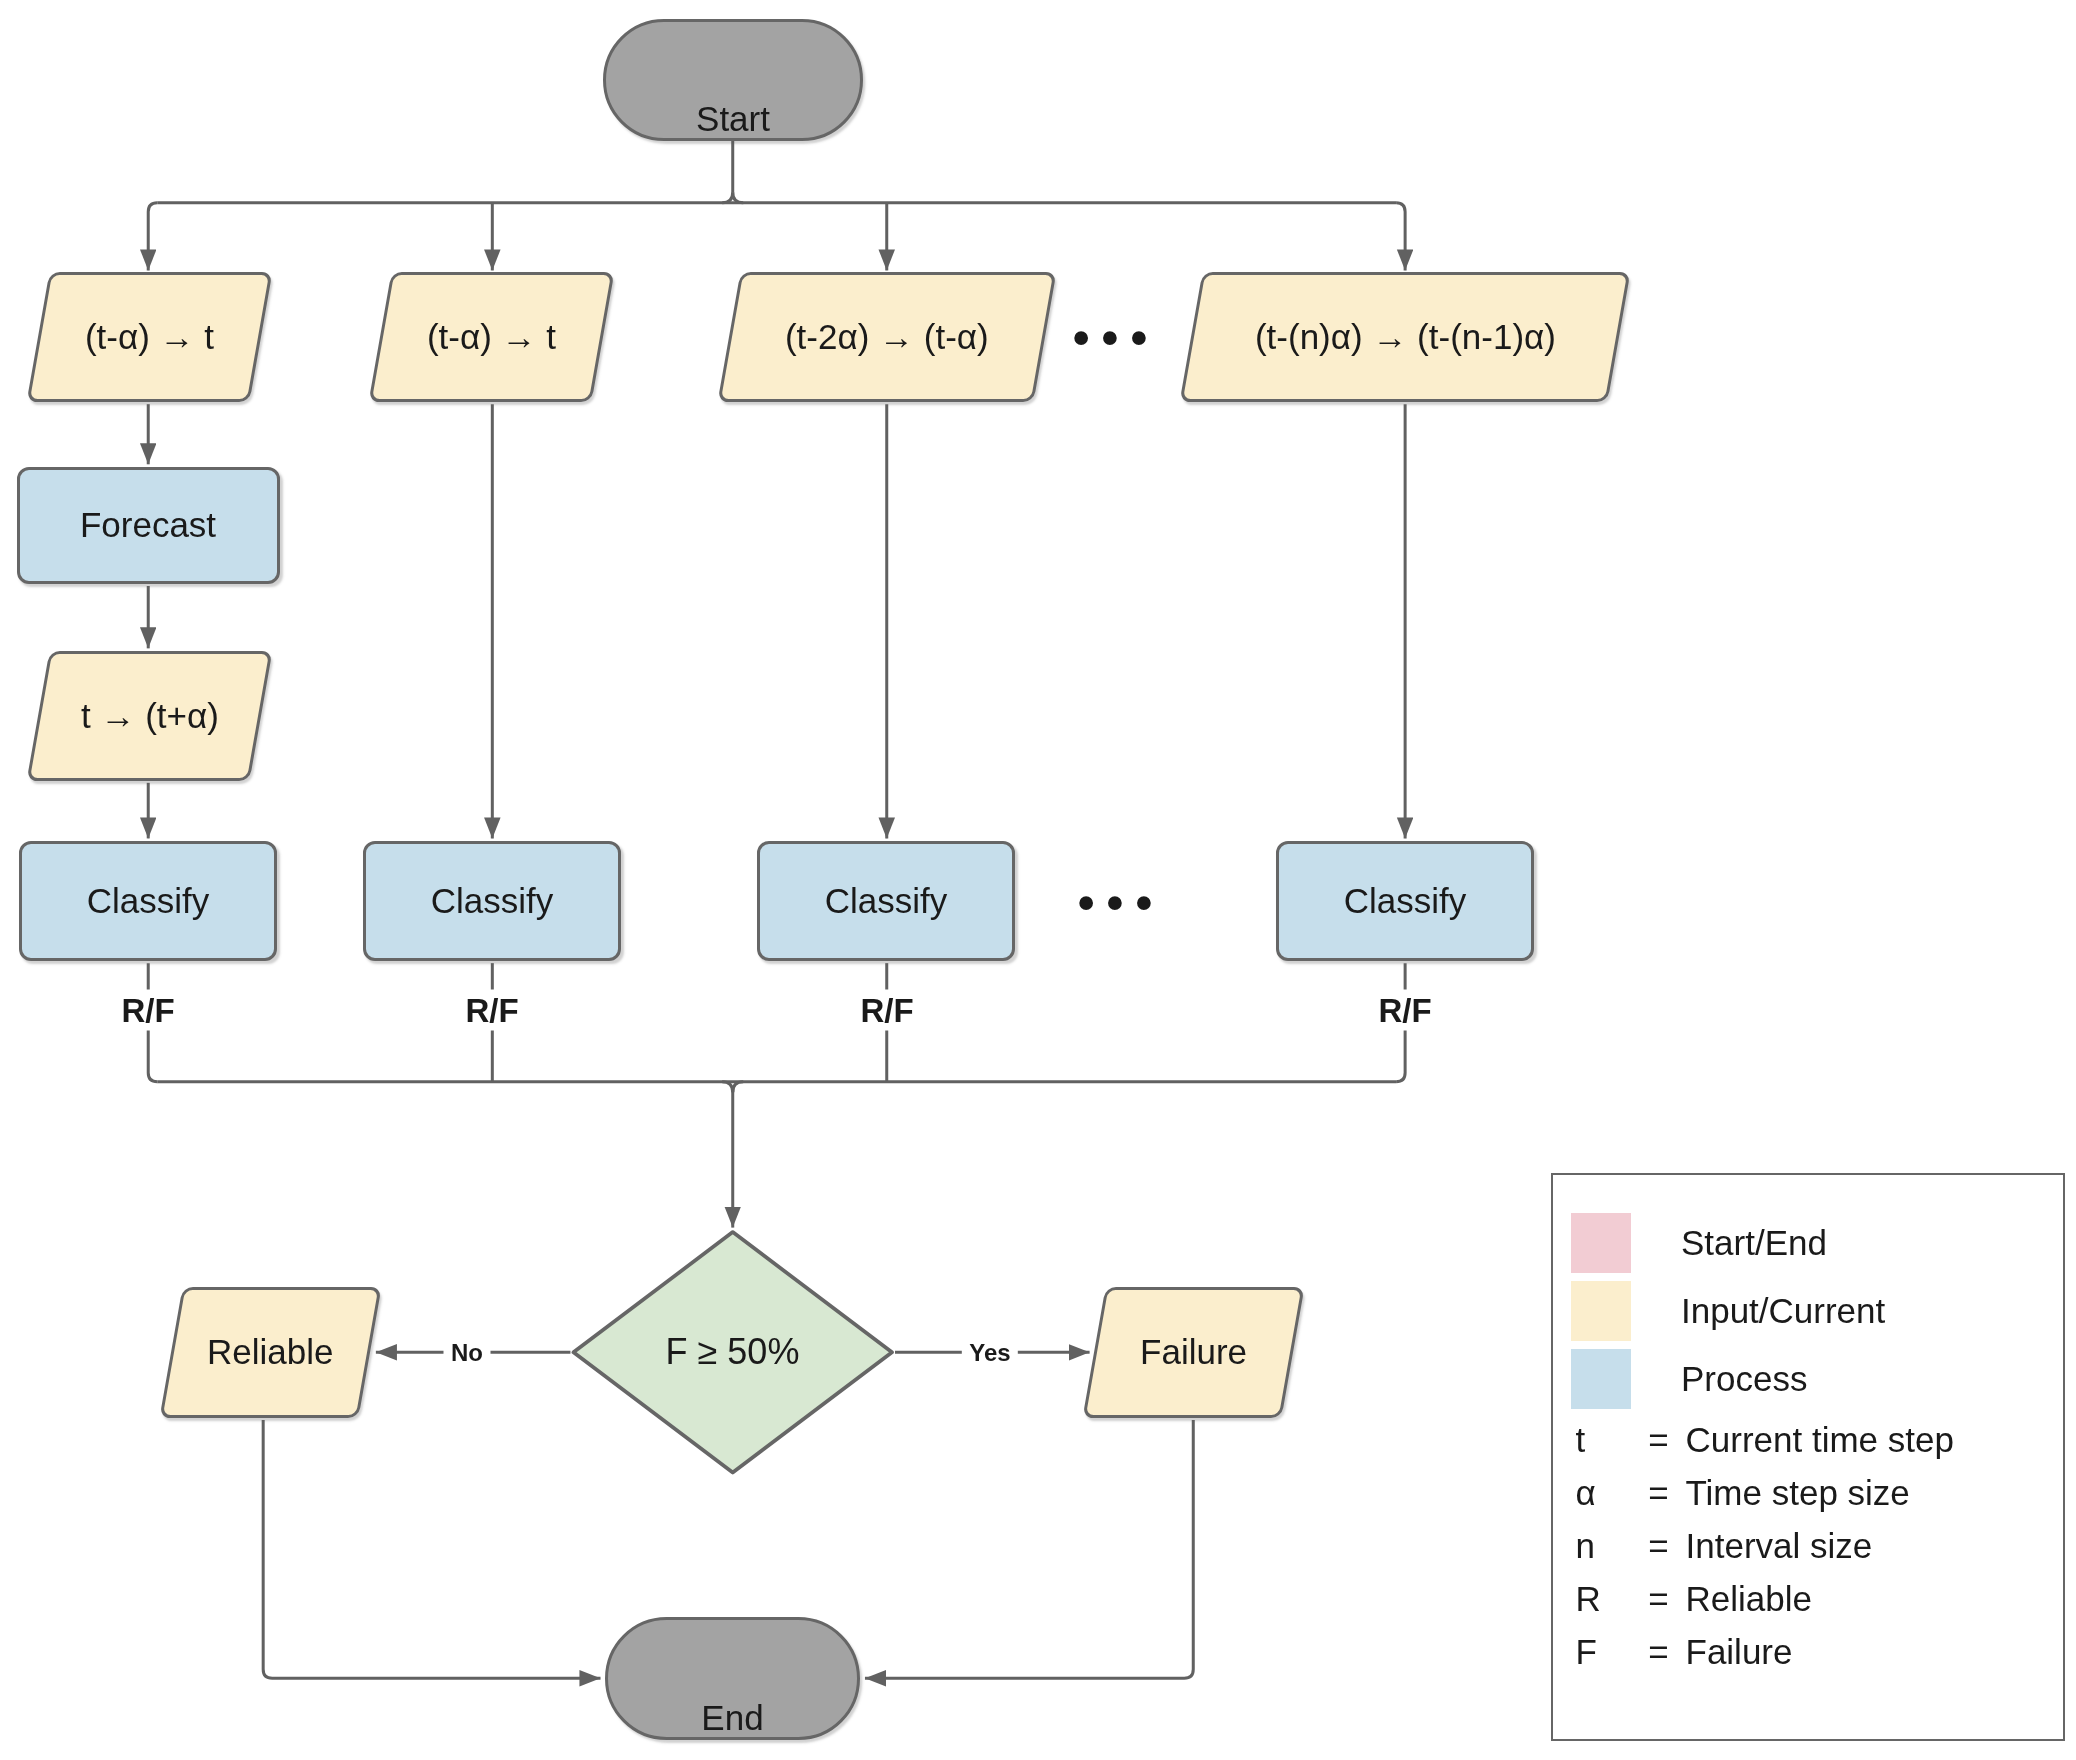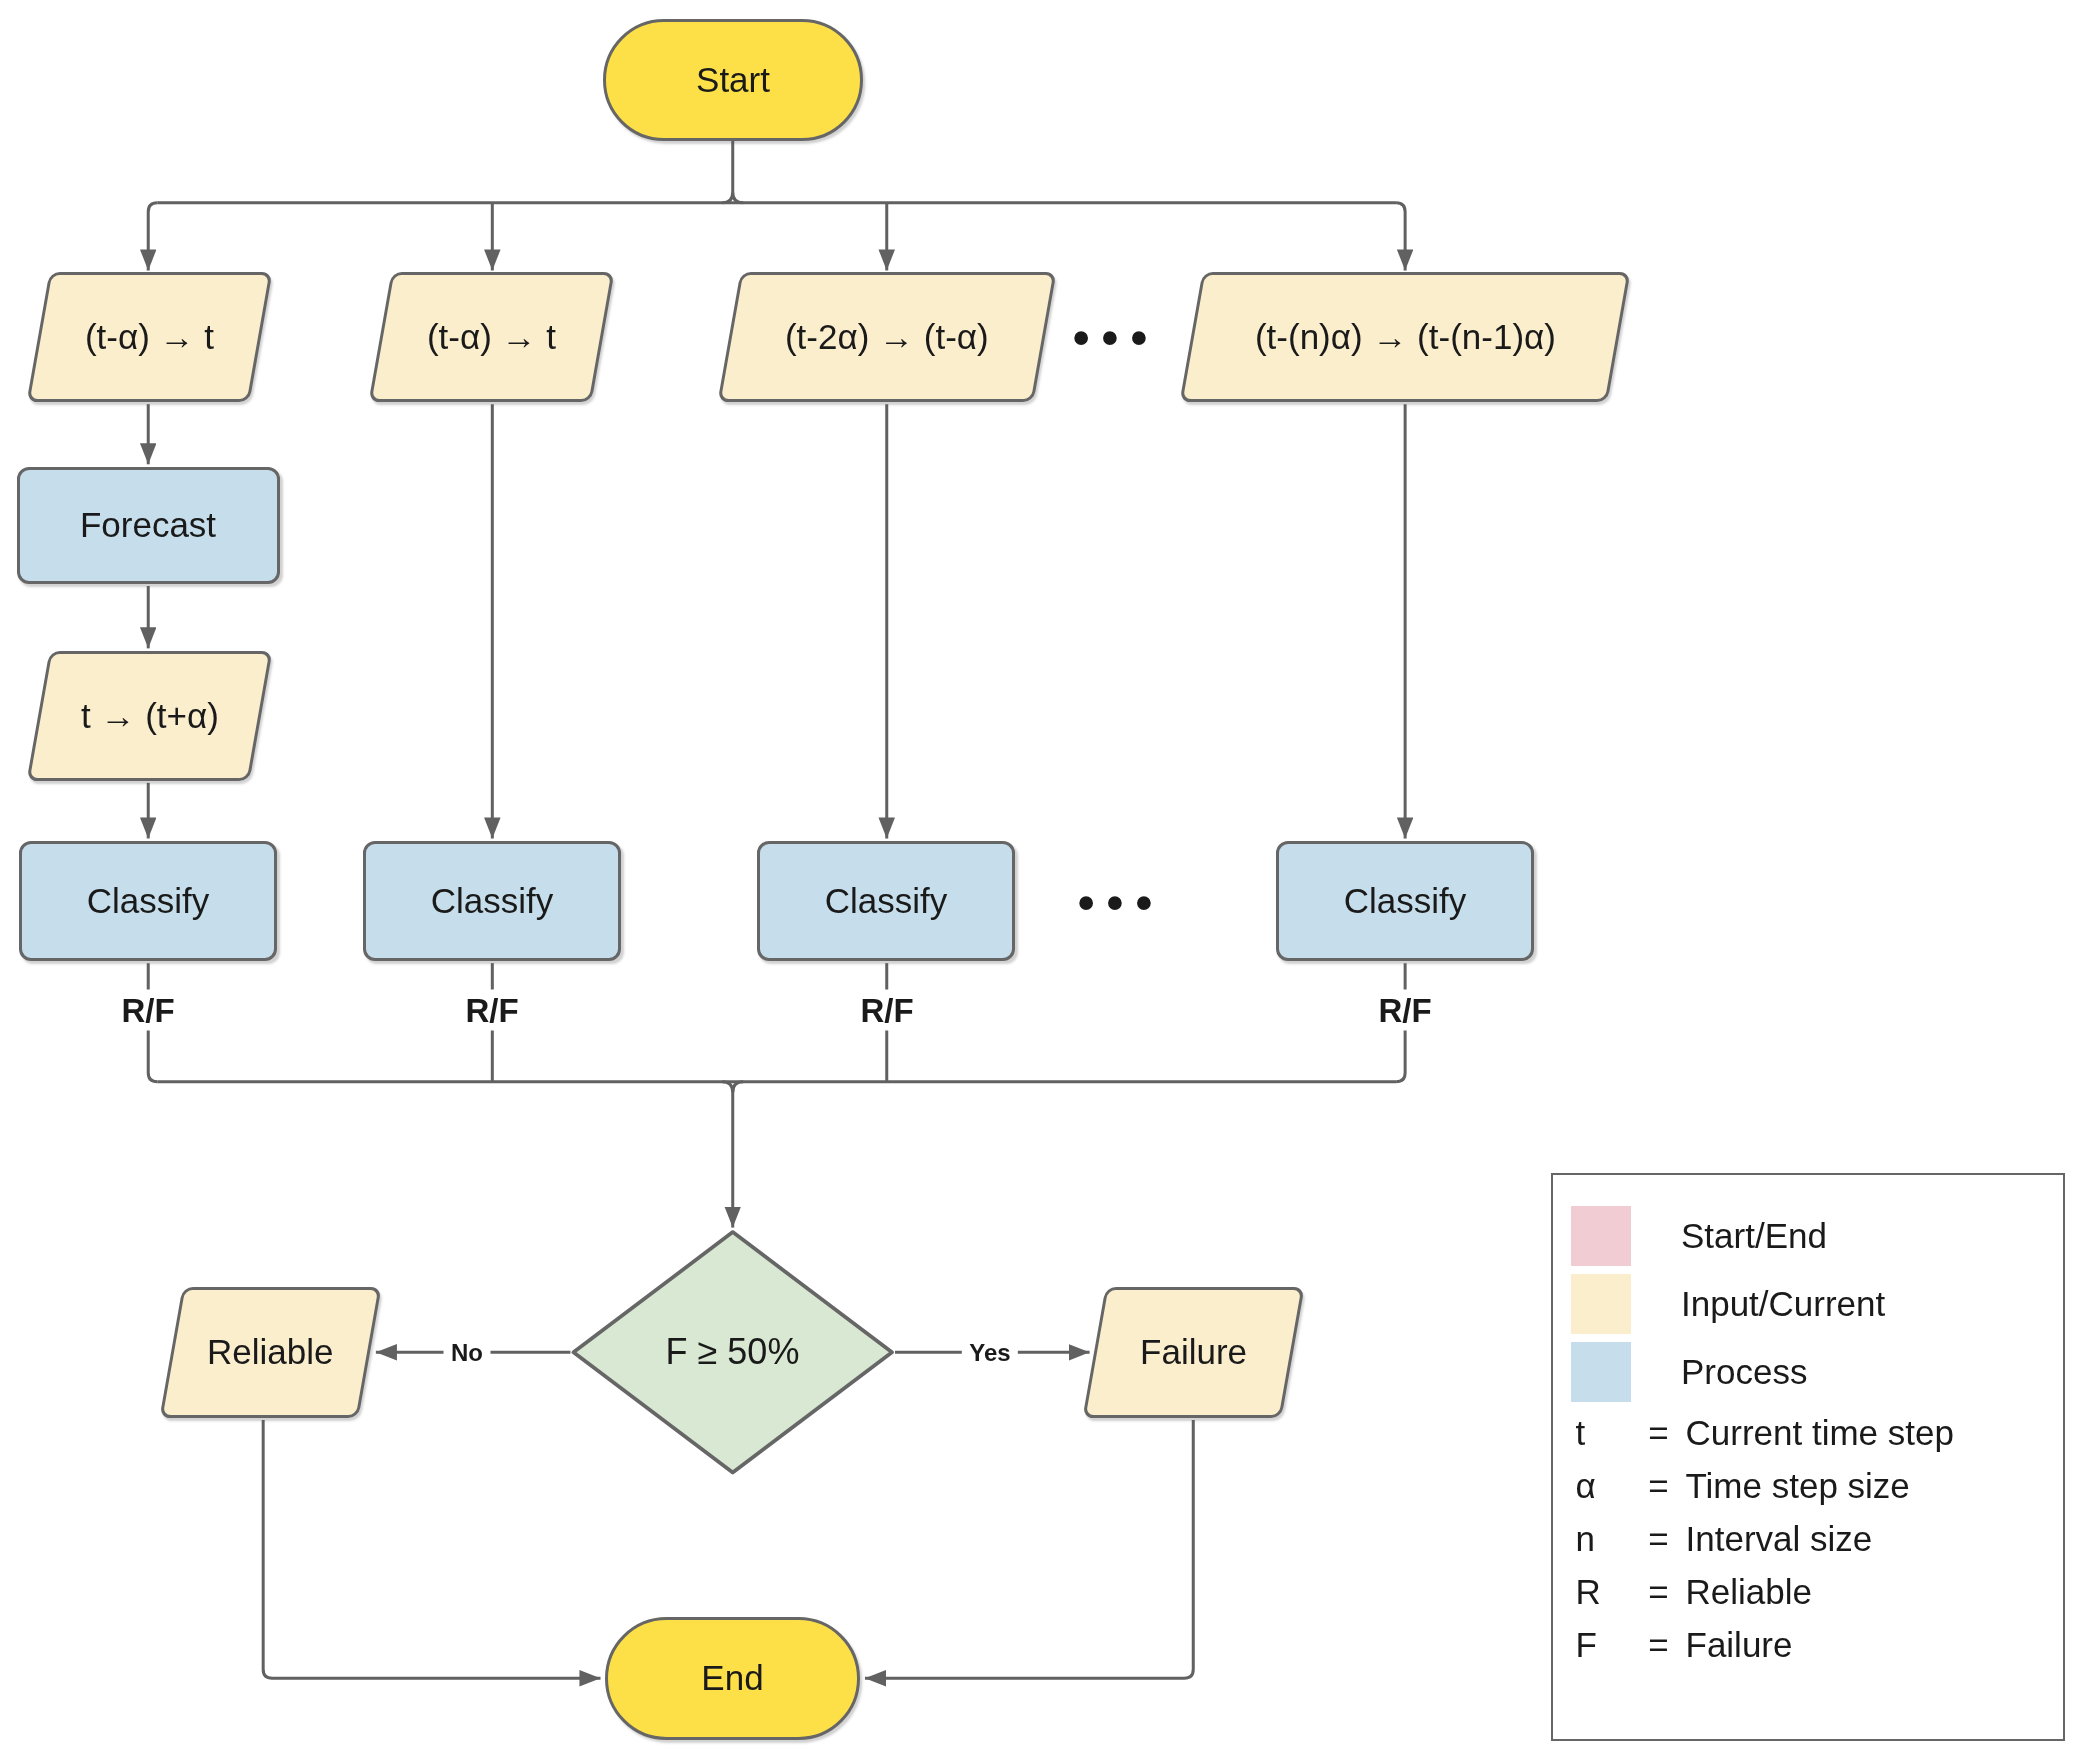--- a/index.html
+++ b/index.html
@@ -8,21 +8,21 @@
     font-family:"Liberation Sans", sans-serif;color:#1A1A1A;
   }
   .layer{position:absolute;left:0;top:0;width:2077px;height:1761px;}
   svg.layer{pointer-events:none;}
   .node{
     position:absolute;display:flex;align-items:center;justify-content:center;
     border:3px solid #666666;box-sizing:border-box;
     font-size:35px;line-height:1.1;text-align:center;
     box-shadow:2.3px 3px 2.3px rgba(90,90,90,0.28);
   }
-  .stadium{background:#fde047;border-radius:63px;}
+  .stadium{background:#a3a3a3;border-radius:63px;align-items:flex-end;}
   .process{background:#C6DEEB;border-radius:12px;}
   .para{
     background:#FBEECD;border-radius:10.5px;transform:skewX(-10deg);
   }
   .para > span{display:block;transform:skewX(10deg);white-space:nowrap;}
   .diamond-label{
     position:absolute;display:flex;align-items:center;justify-content:center;
     font-size:36px;background:transparent;border:none;box-shadow:none;
   }
   .edge-label{
@@ -33,21 +33,21 @@
   .rf{font-size:33px;}
   .dots{
     position:absolute;transform:translate(-50%,-50%);
     font-size:48px;font-weight:bold;letter-spacing:12px;white-space:nowrap;
   }
   
   .legend{
     position:absolute;left:1551px;top:1173px;width:514px;height:568px;
     border:2.3px solid #666666;box-sizing:border-box;background:#ffffff;
     display:flex;flex-direction:column;justify-content:flex-start;
-    padding:27px 0 0 18px;
+    padding:34px 0 0 18px;
   }
   .legend-row{display:flex;align-items:center;height:68px;flex:0 0 auto;}
   .legend-swatch{width:60px;height:60px;flex:0 0 auto;}
   .sw-pink{background:#F2CCD3;}
   .sw-yellow{background:#FBEECD;}
   .sw-blue{background:#C6DEEB;}
   .sw-green{background:#D8E8D2;}
   .legend-label{font-size:35px;margin-left:50px;}
   .def-row{display:flex;align-items:center;height:53px;font-size:35px;flex:0 0 auto;}
   .def-symbol{width:56px;text-align:left;padding-left:4.5px;}

